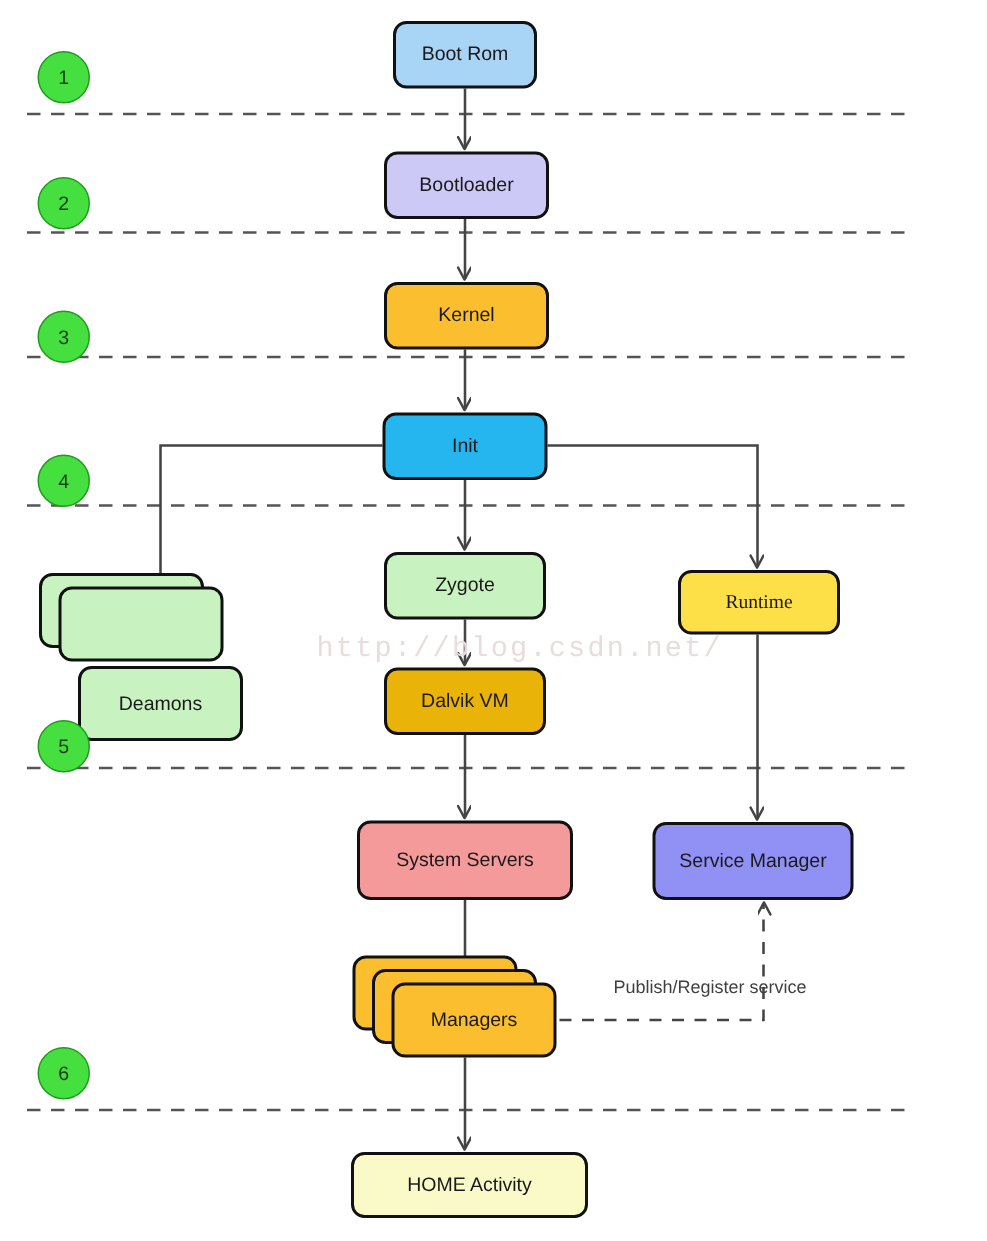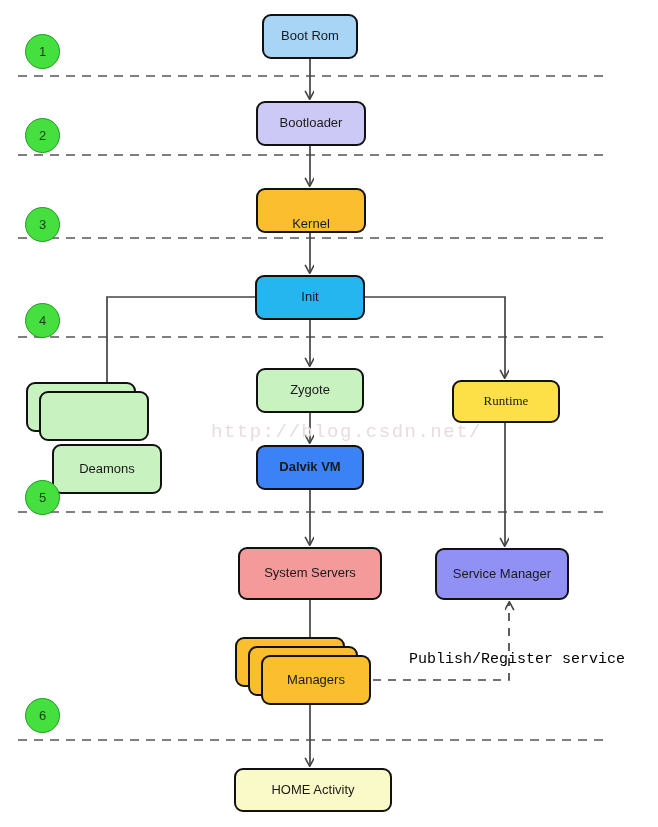--- a/index.html
+++ b/index.html
@@ -57,23 +57,23 @@
     display: flex;
     align-items: center;
     justify-content: center;
     font-family: "Liberation Sans", sans-serif;
     font-size: 13px;
     color: #143d12;
     z-index: 6;
   }
   .edge-label {
     position: absolute;
-    font-family: Liberation Mono, monospace;
-    font-size: 15px;
-    color: #000000;
+    font-family: Liberation Sans, sans-serif;
+    font-size: 12px;
+    color: #404040;
     white-space: nowrap;
     z-index: 6;
   }
   .watermark {
     position: absolute;
     font-family: Liberation Mono, monospace;
     font-size: 19px;
     color: #e8dcdc;
     letter-spacing: 1.5px;
     white-space: nowrap;
@@ -143,38 +143,38 @@
       </div>
     </div>
 
   <div id="node-layer">
       <div class="node" style="left: 262px; top: 14px; width: 96px; height: 45px; background: rgb(168, 212, 245);">
         <span>Boot Rom</span>
       </div>
       <div class="node" style="left: 256px; top: 101px; width: 110px; height: 45px; background: rgb(204, 201, 247);">
         <span>Bootloader</span>
       </div>
-      <div class="node" style="left: 256px; top: 188px; width: 110px; height: 45px; background: rgb(251, 190, 46); align-items: flex-end;">
+      <div class="node" style="left: 256px; top: 188px; width: 110px; height: 45px; background: rgb(251, 190, 46);">
         <span>Kernel</span>
       </div>
       <div class="node" style="left: 255px; top: 275px; width: 110px; height: 45px; background: rgb(37, 182, 239);">
         <span>Init</span>
       </div>
       <div class="stack-back" style="left: 26px; top: 382px; width: 110px; height: 50px; background: rgb(201, 242, 193);"></div>
       <div class="stack-back" style="left: 39px; top: 391px; width: 110px; height: 50px; background: rgb(201, 242, 193);"></div>
       <div class="node" style="left: 52px; top: 400px; width: 110px; height: 50px; background: rgb(201, 242, 193); margin-top: 44px;">
         <span>Deamons</span>
       </div>
       <div class="node" style="left: 256px; top: 368px; width: 108px; height: 45px; background: rgb(201, 242, 193);">
         <span>Zygote</span>
       </div>
       <div class="node" style="left: 452px; top: 380px; width: 108px; height: 43px; background: #fde047; font-family: Liberation Serif, serif;">
         <span>Runtime</span>
       </div>
-      <div class="node" style="left: 256px; top: 445px; width: 108px; height: 45px; background: #3b82f6; font-weight: bold;">
+      <div class="node" style="left: 256px; top: 445px; width: 108px; height: 45px; background: #eab308;">
         <span>Dalvik VM</span>
       </div>
       <div class="node" style="left: 238px; top: 547px; width: 144px; height: 53px; background: rgb(245, 154, 154);">
         <span>System Servers</span>
       </div>
       <div class="node" style="left: 435px; top: 548px; width: 134px; height: 52px; background: rgb(144, 144, 245);">
         <span>Service Manager</span>
       </div>
       <div class="stack-back" style="left: 235px; top: 637px; width: 110px; height: 50px; background: rgb(251, 190, 46);"></div>
       <div class="stack-back" style="left: 248px; top: 646px; width: 110px; height: 50px; background: rgb(251, 190, 46);"></div>

